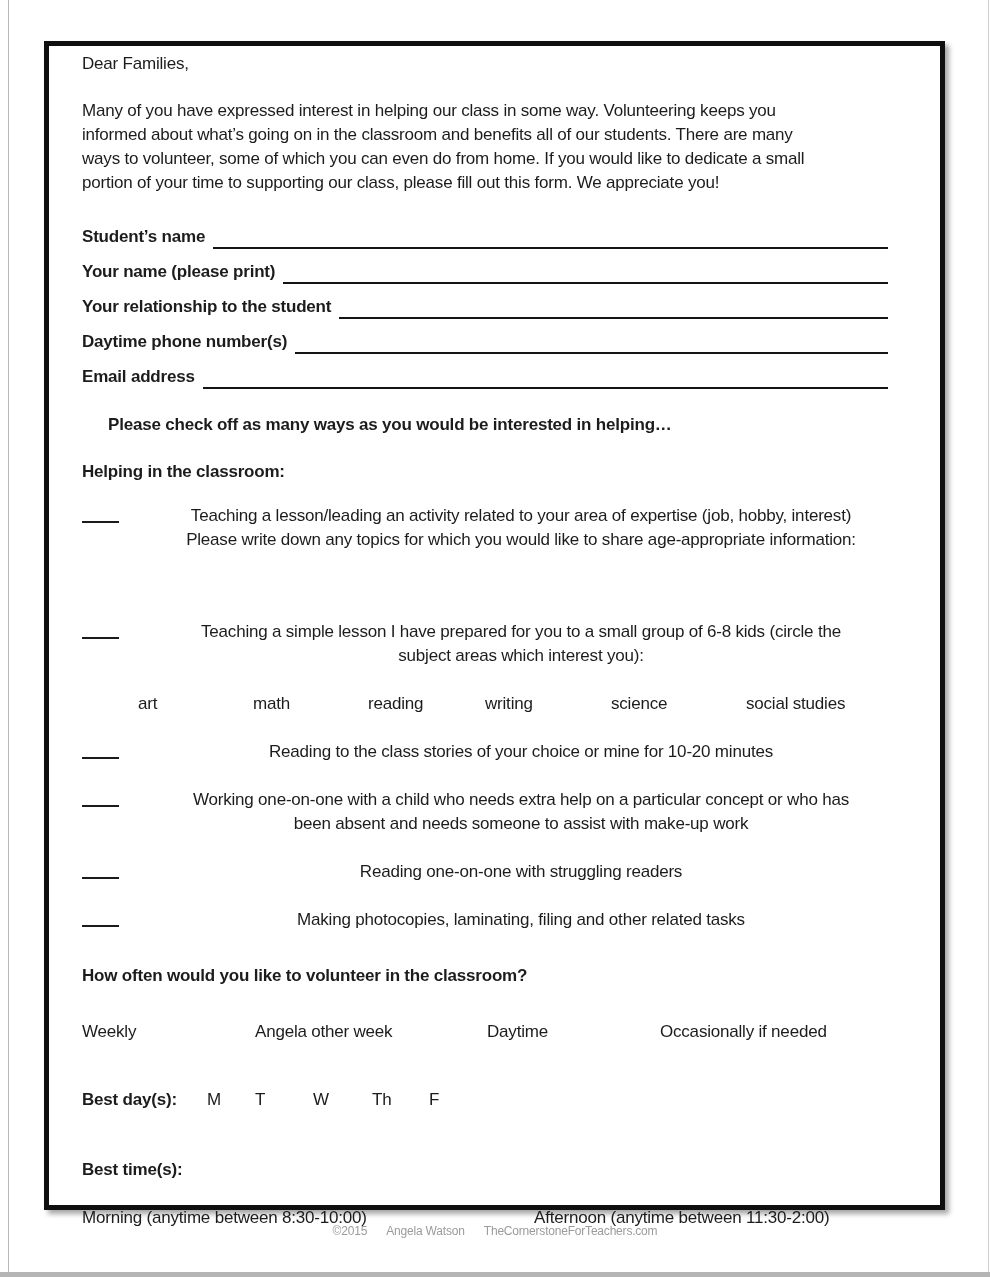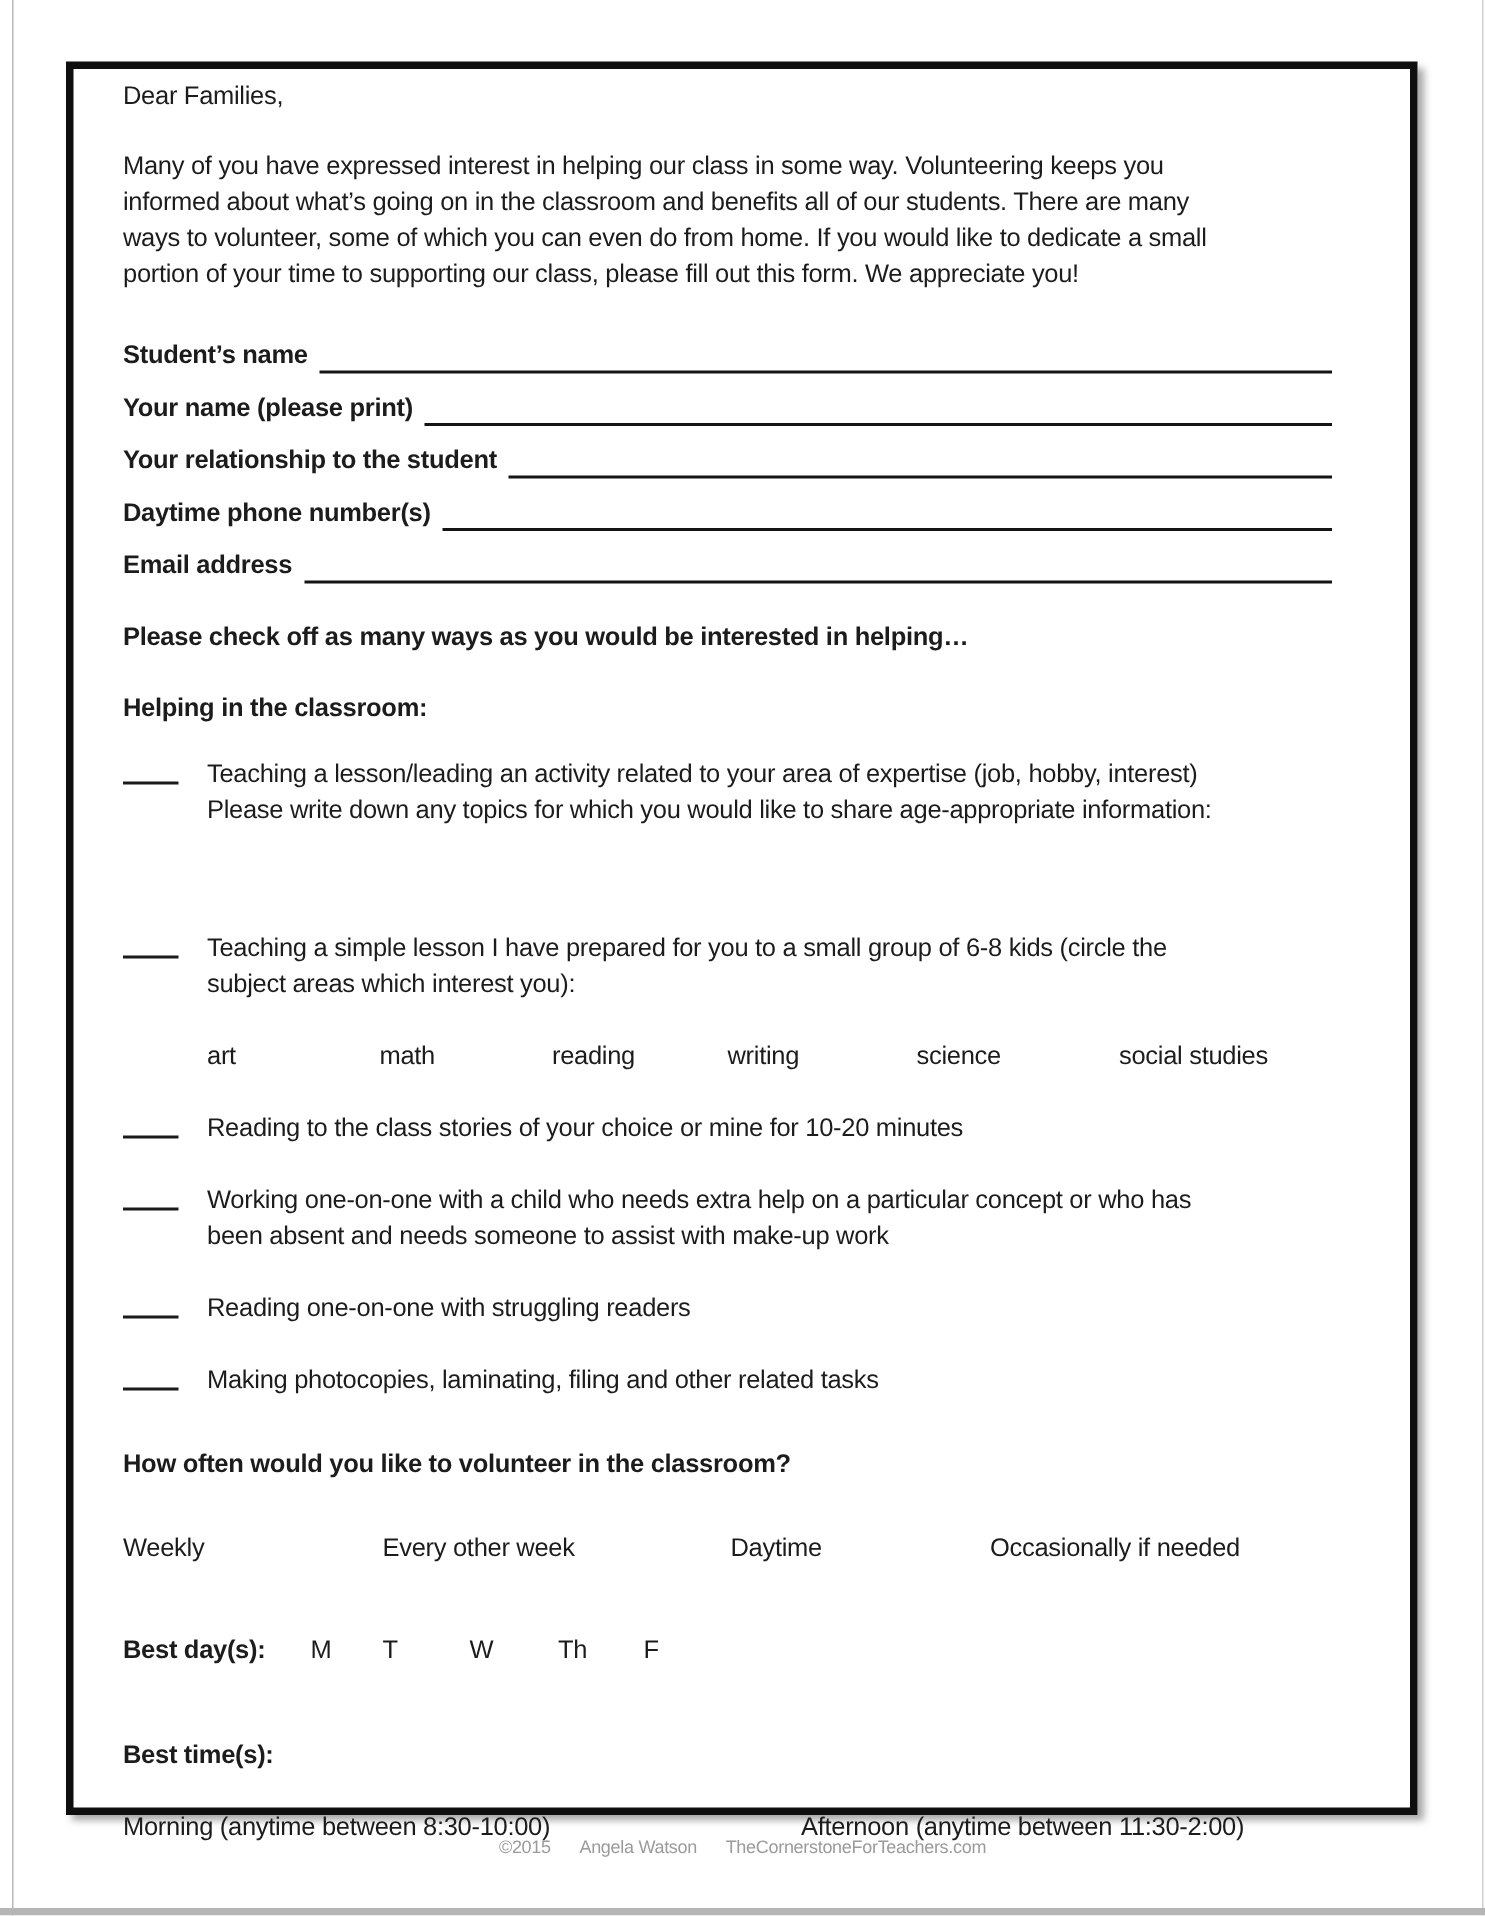--- a/index.html
+++ b/index.html
@@ -49,25 +49,25 @@
   .field-label { font-weight: 700; white-space: nowrap; }
   .field-line {
     flex: 1;
     border-bottom: 2px solid #141414;
     height: 18px;
     margin-left: 8px;
     margin-right: 16px;
   }
 
   .bold-line { font-weight: 700; }
-  .check-instruction { margin-top: 24px; }
+  .check-instruction { margin-top: 24px; margin-left: 26px; }
   .section-heading { margin-top: 23px; }
 
   .checklist { margin-top: 20px; }
-  .check-item { display: flex; align-items: flex-start; margin-bottom: 24px; }
+  .check-item { display: flex; align-items: flex-start; margin-bottom: 24px; text-align: center; }
   .check-item.space-after { margin-bottom: 68px; }
   .blank {
     display: inline-block;
     width: 37px;
     height: 19px;
     border-bottom: 2px solid #1a1a1a;
     margin-right: 19px;
     flex: 0 0 auto;
   }
   .item-text { flex: 1; }
@@ -216,21 +216,21 @@
           <div class="line">Making photocopies, laminating, filing and other related tasks</div>
         </div>
       </div>
 
     </div>
 
     <div class="bold-line frequency-question">How often would you like to volunteer in the classroom?</div>
 
     <div class="frequency-options">
       <span>Weekly</span>
-      <span>Every other week</span>
+      <span>Angela other week</span>
       <span>Daytime</span>
       <span>Occasionally if needed</span>
     </div>
 
     <div class="days-row">
       <span class="label">Best day(s):</span>
       <span>M</span>
       <span>T</span>
       <span>W</span>
       <span>Th</span>

